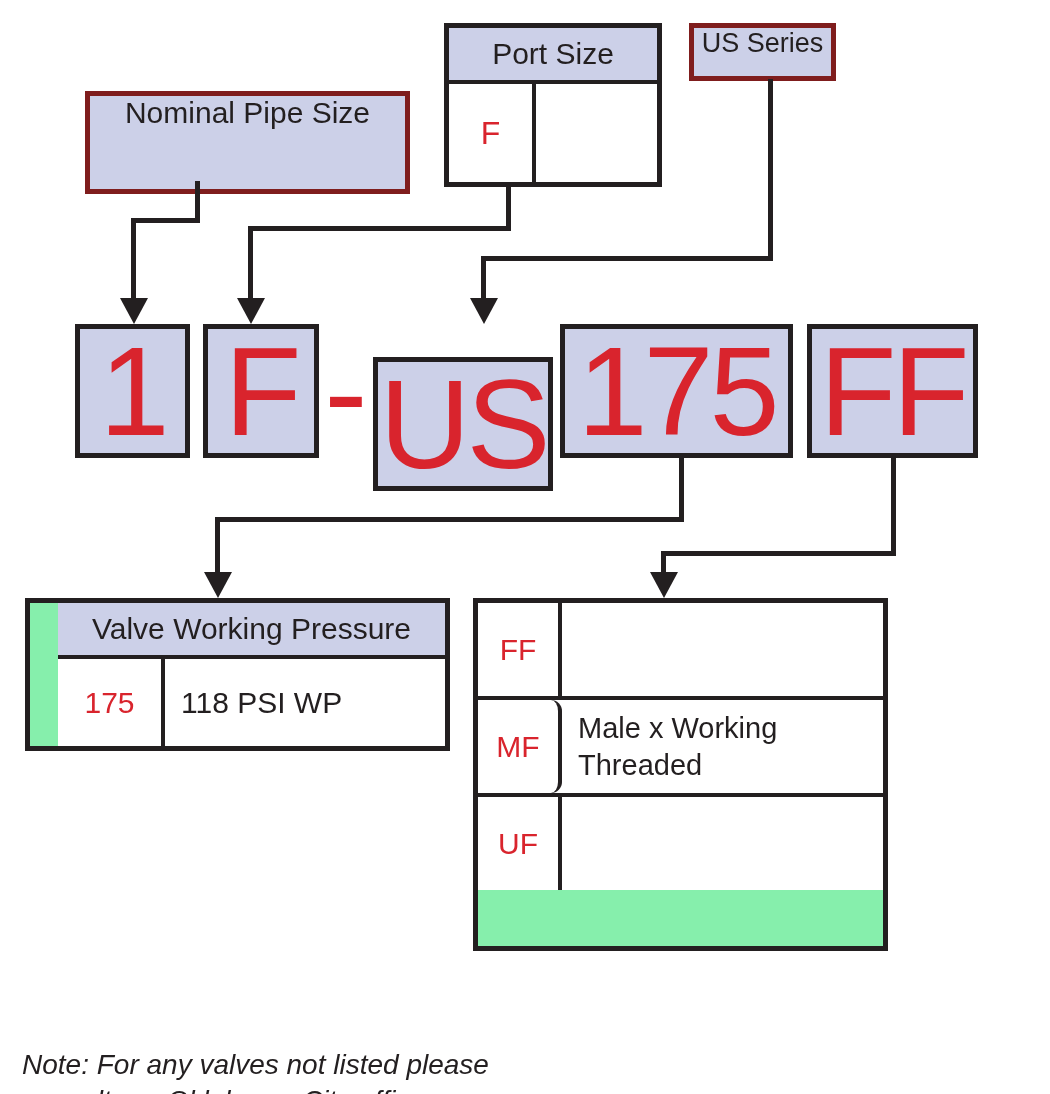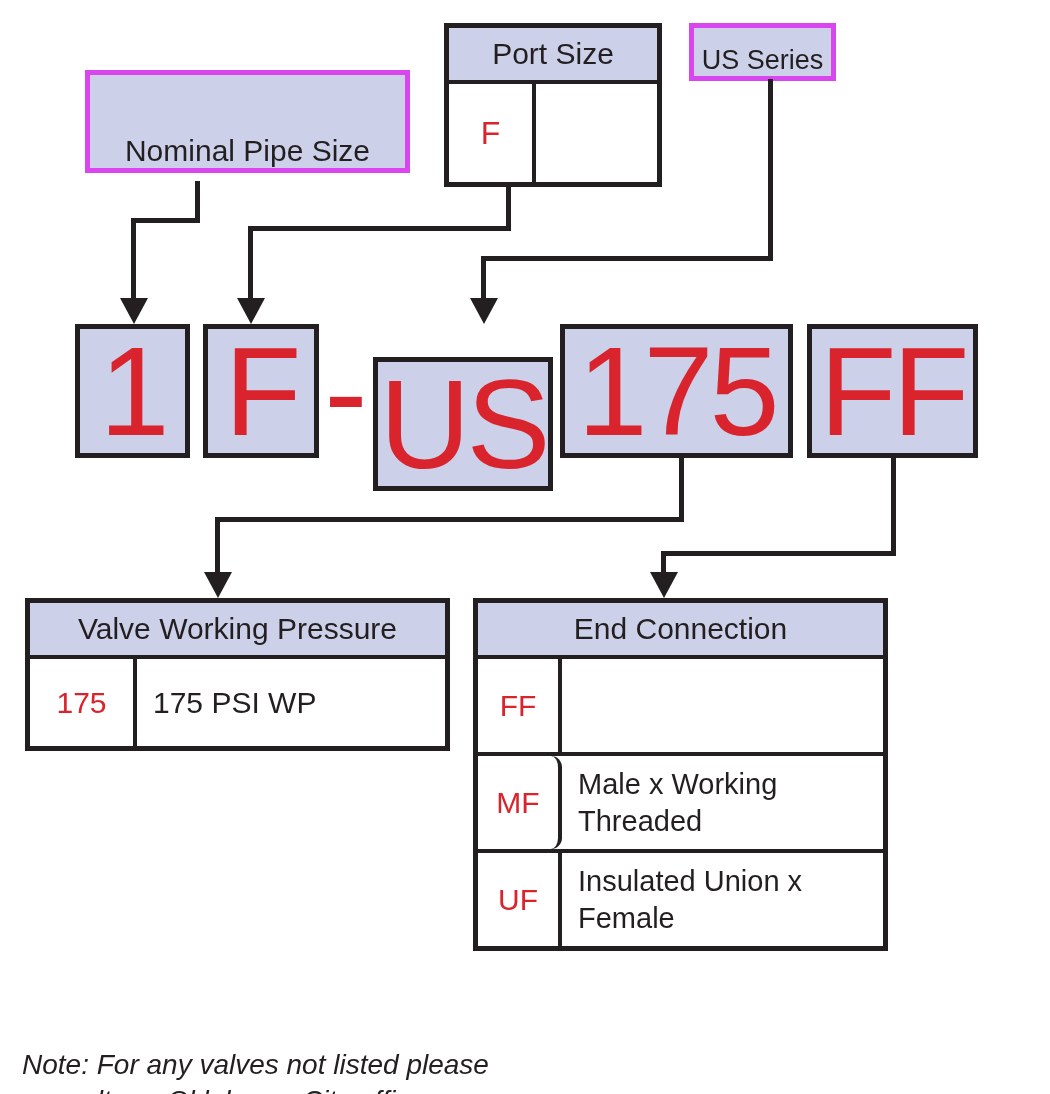--- a/index.html
+++ b/index.html
@@ -4,22 +4,22 @@
 <style>
   html,body { margin:0; padding:0; background:#ffffff; }
   #canvas {
     position:relative; width:1050px; height:1094px; background:#ffffff;
     font-family:"Liberation Sans", sans-serif; color:#231f20; overflow:hidden;
   }
 
   
   .lbox {
     position:absolute; box-sizing:border-box;
-    background:#ccd0e8; border:5px solid #d946ef;
-    display:flex; align-items:flex-end; justify-content:center;
+    background:#ccd0e8; border:5px solid #7f1d1d;
+    display:flex; align-items:flex-start; justify-content:center;
     font-size:30px; color:#231f20;
   }
 
   
   .code-box {
     position:absolute; box-sizing:border-box;
     background:#ccd0e8; border:5px solid #231f20;
     display:flex; align-items:center; justify-content:center;
     font-size:126px; letter-spacing:-4px; color:#d9242d;
   }
@@ -63,21 +63,21 @@
   .note {
     position:absolute; left:22px; top:1012px; width:540px;
     font-size:28px; line-height:36px; font-style:italic; color:#231f20;margin-top:35px;
   }
 </style>
 </head>
 <body>
 
 <div id="canvas">
 
-  <div class="lbox" style="left:85px; top:70px; width:325px; height:103px;">
+  <div class="lbox" style="left:85px; top:91px; width:325px; height:103px;">
     <span>Nominal Pipe Size</span>
   </div>
 
   <div class="tbl" style="left:444px; top:23px; width:218px; height:164px;">
     <div class="tbl-header" style="height:52px;">
       <span>Port Size</span>
     </div>
     <div class="tbl-row" style="flex:1 1 auto;">
       <div class="code-cell" style="width:83px; font-size:32px;">
         <span>F</span>
@@ -126,56 +126,50 @@
   <div class="line" style="left:679px; top:455px; width:5px; height:67px;"></div>
   <div class="line" style="left:215px; top:517px; width:469px; height:5px;"></div>
   <div class="line" style="left:215px; top:517px; width:5px; height:57px;"></div>
   <div class="arrowhead" style="left:204px; top:572px;"></div>
 
   <div class="line" style="left:891px; top:455px; width:5px; height:101px;"></div>
   <div class="line" style="left:661px; top:551px; width:235px; height:5px;"></div>
   <div class="line" style="left:661px; top:551px; width:5px; height:23px;"></div>
   <div class="arrowhead" style="left:650px; top:572px;"></div>
 
-  <div class="tbl" style="left:25px; top:598px; width:425px; height:153px;">
+  <div class="tbl" style="left:25px; top:598px; width:425px; height:153px;padding-left:28px;">
     <div class="tbl-header" style="height:52px;">
       <span>Valve Working Pressure</span>
     </div>
     <div class="tbl-row" style="flex:1 1 auto;">
       <div class="code-cell" style="width:103px;">
         <span>175</span>
       </div>
       <div class="desc-cell" style="font-size:30px;">
-        <span>175 PSI WP</span>
+        <span>118 PSI WP</span>
       </div>
     </div>
   </div>
 
   <div class="tbl" style="left:473px; top:598px; width:415px; height:353px;">
-    <div class="tbl-header" style="height:52px;">
-      <span>End Connection</span>
-    </div>
     <div class="tbl-row" style="height:93px;">
       <div class="code-cell" style="width:80px;">
         <span>FF</span>
       </div>
     </div>
     <div class="tbl-row" style="height:93px;">
       <div class="code-cell" style="width:80px;border-radius:11px;">
         <span>MF</span>
       </div>
       <div class="desc-cell">
         <span>Male x Working Threaded</span>
       </div>
     </div>
     <div class="tbl-row" style="height:93px;">
       <div class="code-cell" style="width:80px;justify-content:center;">
         <span>UF</span>
       </div>
-      <div class="desc-cell">
-        <span>Insulated Union x Female</span>
-      </div>
     </div>
   </div>
 
   <div class="note">Note: For any valves not listed please consult our Oklahoma City office.</div>
 
 </div>
 
 </body></html>

